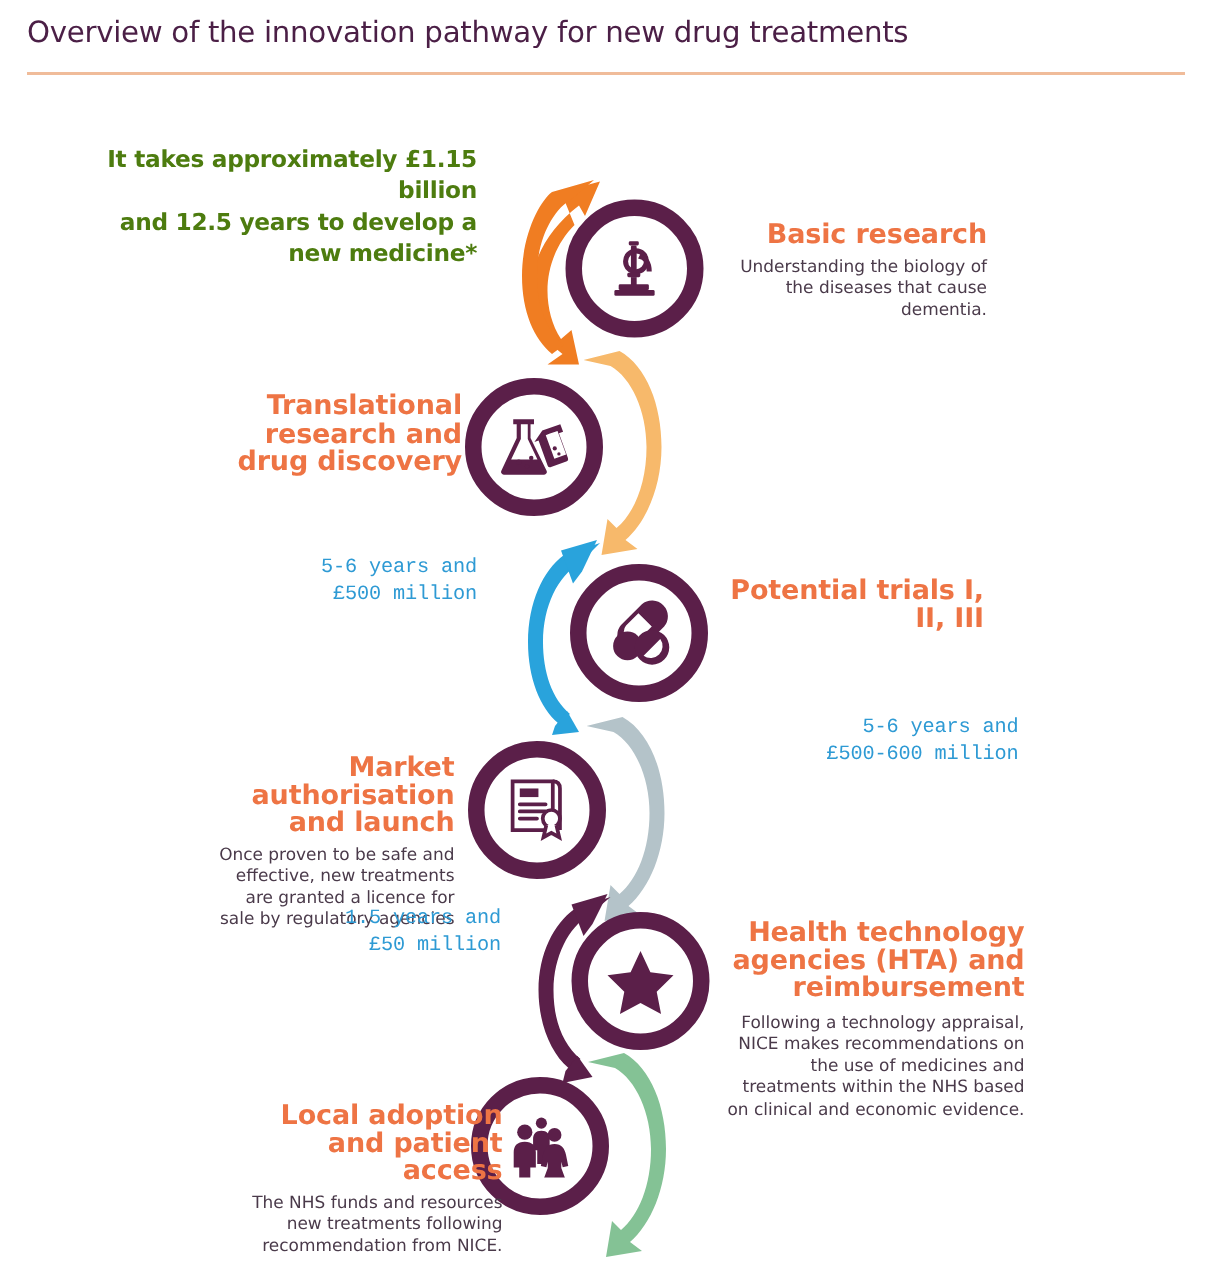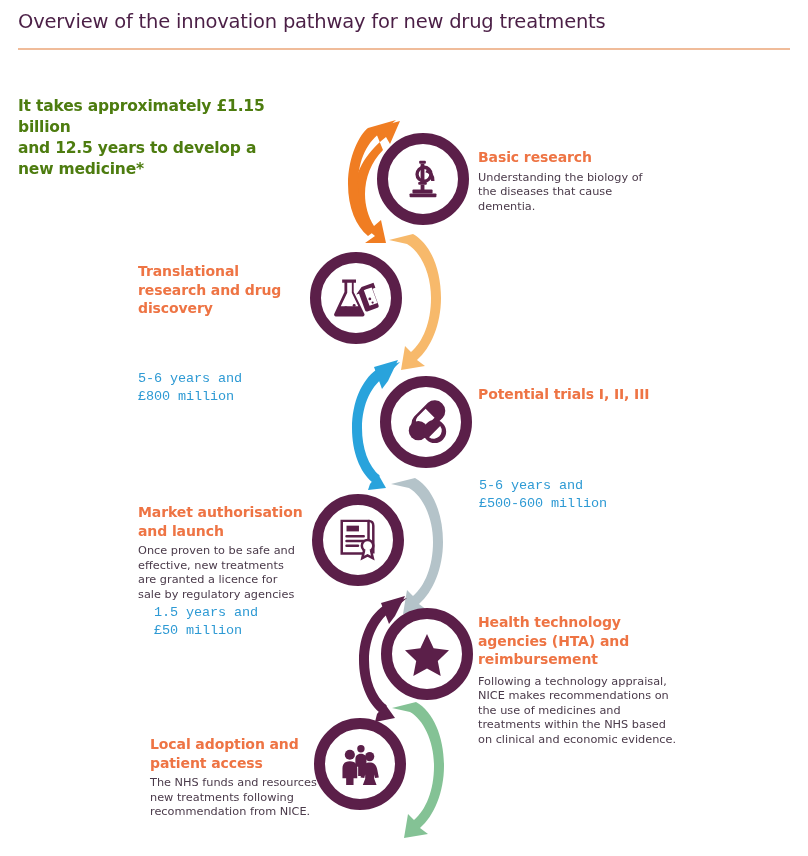--- a/index.html
+++ b/index.html
@@ -4,21 +4,21 @@
 <style>
   html,body{margin:0;padding:0;}
   body{
     width:808px;height:856px;
     background:#ffffff;
     font-family:"DejaVu Sans", sans-serif;
     position:relative;
     overflow:hidden;
     color:#3d2b3d;
   }
-  .page{position:relative;width:808px;height:856px;}
+  .page{position:relative;width:808px;height:856px;text-align:right;}
 
   
   .page-title{
     position:absolute;left:18px;top:10px;
     font-family:"DejaVu Sans", sans-serif;
     font-size:19.5px;
     font-weight:400;
     letter-spacing:-0.2px;
     color:#4b1f46;
     white-space:nowrap;
@@ -53,21 +53,21 @@
     box-sizing:border-box;
     z-index:4;
   }
   .badge svg{position:absolute;left:50%;top:50%;transform:translate(-50%,-50%);}
 
   .arc{position:absolute;z-index:2;}
 
   .txt{position:absolute;z-index:5;}
   .txt h3{
     margin:0 0 4px 0;
-    font-size:14px;
+    font-size:18px;
     font-weight:bold;
     line-height:18.5px;
     color:#ee7444;
     letter-spacing:-0.1px;
   }
   .txt p{
     margin:0;
     font-size:11.3px;
     line-height:14.6px;
     color:#4a3a4a;
@@ -146,21 +146,21 @@
                  M37 13.5 l-2.5 1 l6.2 17 l8.5 -3 l-6.2 -17 Z"></path>
         <circle cx="41" cy="24" r="1.5" fill="#5b1f49"></circle>
         <circle cx="44" cy="28" r="1.2" fill="#5b1f49"></circle>
       </svg>
     </div>
     <div class="txt" style="left:138px;top:262px;width:170px;">
       <h3>Translational research and drug discovery</h3>
     </div>
     <div class="cost" style="left:138px;top:370px;width:180px;">
       <div>5-6 years and</div>
-      <div>£800 million</div>
+      <div>£500 million</div>
     </div>
   </div>
 
   <div class="stage">
 
     <svg class="arc" style="left:340px;top:356px;" width="110" height="135" viewBox="0 0 110 135">
       <path d="M60 6 L36 14 C22 24 12 46 12 72
                C12 96 20 116 32 126 L40 120
                C28 110 22 92 22 72 C22 48 32 28 46 20 Z" fill="#29a3dc"></path>
       <path d="M58 4 L34 11 L42 33 L48 25 Z" fill="#29a3dc"></path>

